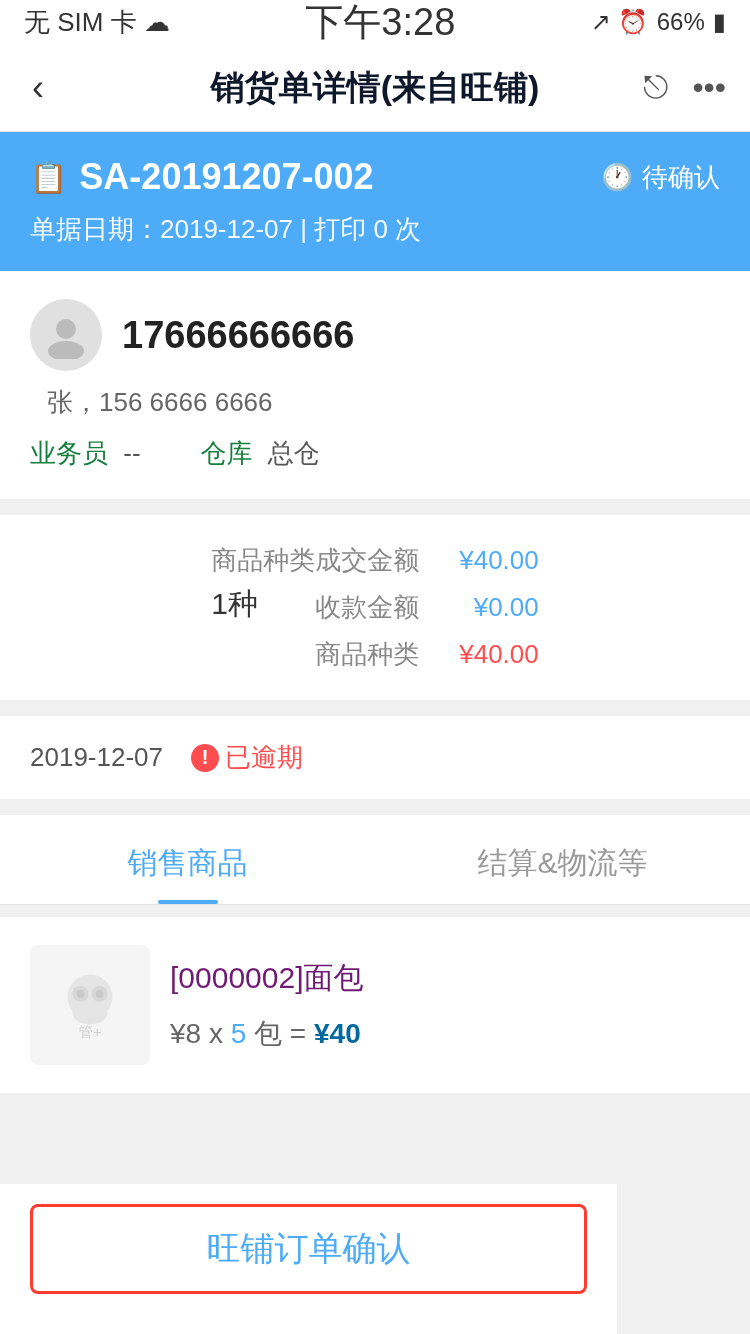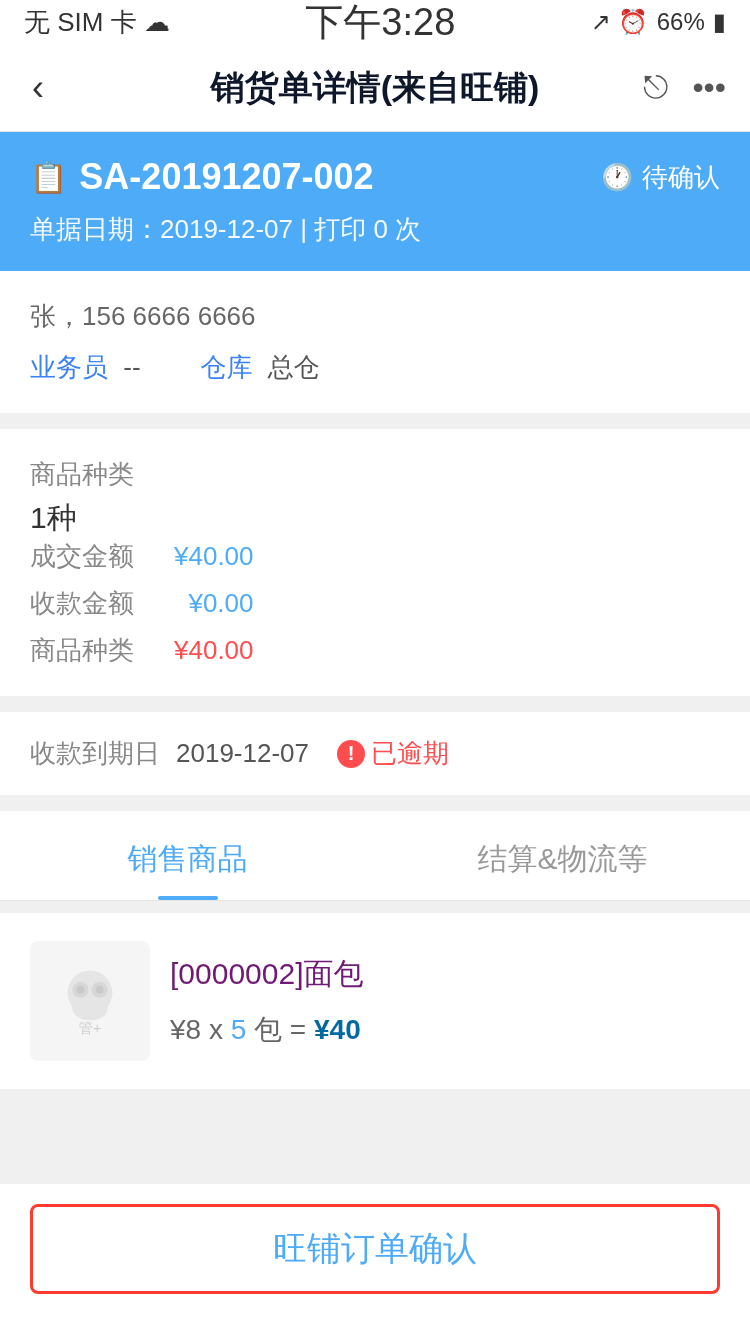--- a/index.html
+++ b/index.html
@@ -125,38 +125,38 @@
     }
     .customer-phone {
       font-size: 38px;
       font-weight: 600;
       color: #222;
     }
     .customer-name {
       font-size: 26px;
       color: #666;
       margin-bottom: 16px;
+      margin-left: 17px;
     }
     .customer-meta {
       display: flex;
       gap: 60px;
       font-size: 26px;
       color: #555;
     }
-    .meta-label { color: #3b82f6; margin-right: 8px; font-family: Liberation Serif, serif; }
+    .meta-label { color: #15803d; margin-right: 8px; font-family: Liberation Serif, serif; }
 
     
     .amounts-card {
       background: #fff;
       padding: 28px 30px;
       margin-bottom: 16px;
       display: flex;
-      justify-content: flex-start;
+      justify-content: center;
       align-items: flex-start;
-      flex-direction: column;
     }
     .goods-count {
       display: flex;
       flex-direction: column;
       gap: 6px;
     }
     .goods-count-label { font-size: 26px; color: #888; }
     .goods-count-value { font-size: 30px; color: #333; font-weight: 500; }
     .amounts-list {
       display: flex;
@@ -285,21 +285,21 @@
       background: #f0f0f0;
       flex: 1;
       min-height: 200px;
     }
 
     
     .bottom-bar {
       position: fixed;
       bottom: 0;
       left: 0;
-      width: 750px;
+      width: 617px;
       background: #fff;
       padding: 20px 30px 40px;
     }
     .confirm-btn {
       width: 100%;
       height: 90px;
       border: 3px solid #FF3B30;
       border-radius: 8px;
       background: #fff;
       color: #4EABF8;
@@ -350,20 +350,29 @@
       </div>
       <div class="order-status">
         <span>🕐</span>
         <span>待确认</span>
       </div>
     </div>
     <div class="order-date">单据日期：2019-12-07 | 打印 0 次</div>
   </div>
 
   <div class="customer-card">
+    <div class="customer-top">
+      <div class="customer-avatar">
+        <svg viewBox="0 0 48 48" fill="#999" xmlns="http://www.w3.org/2000/svg" style="width:48px;height:48px;">
+          <circle cx="24" cy="18" r="10" fill="#bbb"></circle>
+          <ellipse cx="24" cy="40" rx="18" ry="10" fill="#bbb"></ellipse>
+        </svg>
+      </div>
+      <div class="customer-phone">17666666666</div>
+    </div>
     <div class="customer-name">张，156 6666 6666</div>
     <div class="customer-meta">
       <span>
         <span class="meta-label">业务员</span>
         <span>--</span>
       </span>
       <span>
         <span class="meta-label">仓库</span>
         <span>总仓</span>
       </span>
@@ -385,21 +394,20 @@
         <span class="amount-value-blue">¥0.00</span>
       </div>
       <div class="amount-row">
         <span class="amount-label">商品种类</span>
         <span class="amount-value-red">¥40.00</span>
       </div>
     </div>
   </div>
 
   <div class="due-date-card">
-    <span class="due-label">收款到期日</span>
     <span>2019-12-07</span>
     <div class="overdue-badge">
       <div class="overdue-icon">!</div>
       <span>已逾期</span>
     </div>
   </div>
 
   <div class="tabs-bar">
     <div class="tab-item active">销售商品</div>
     <div class="tab-item">结算&amp;物流等</div>

